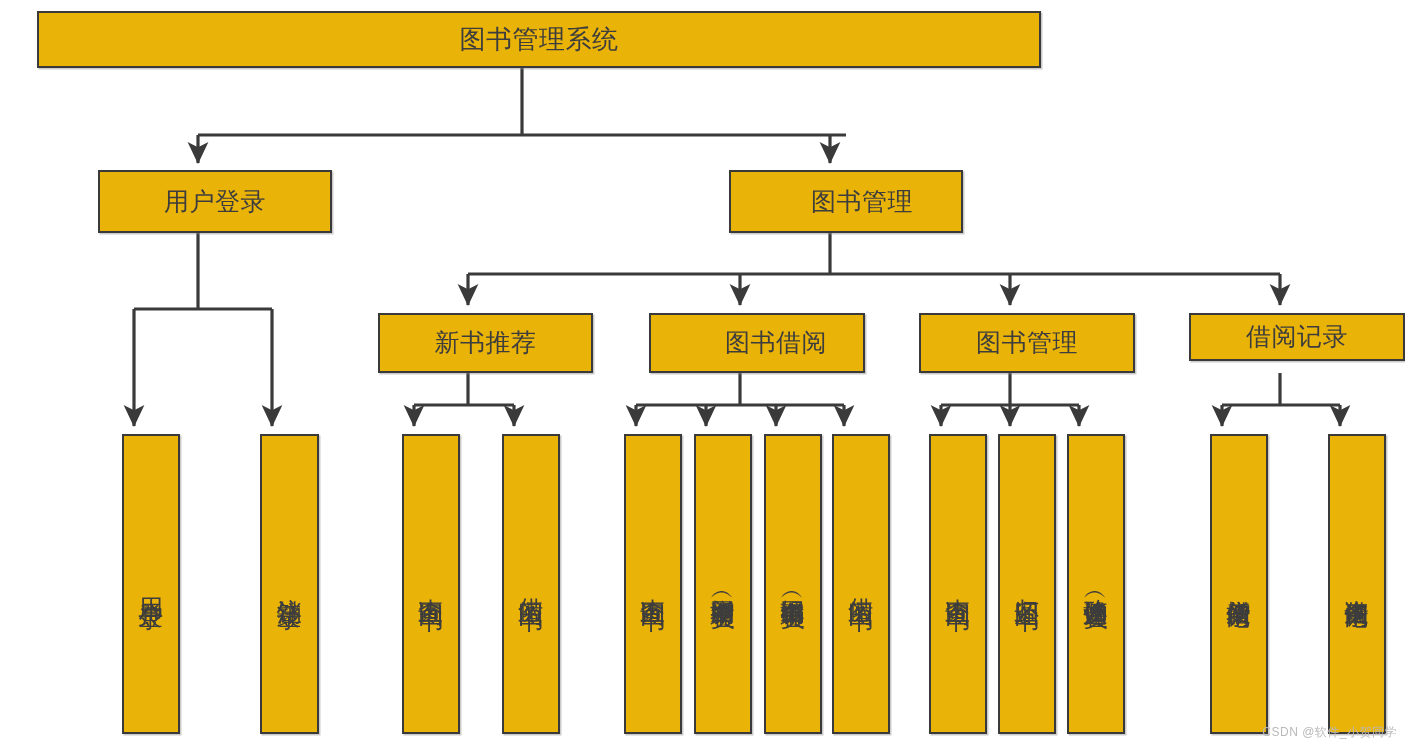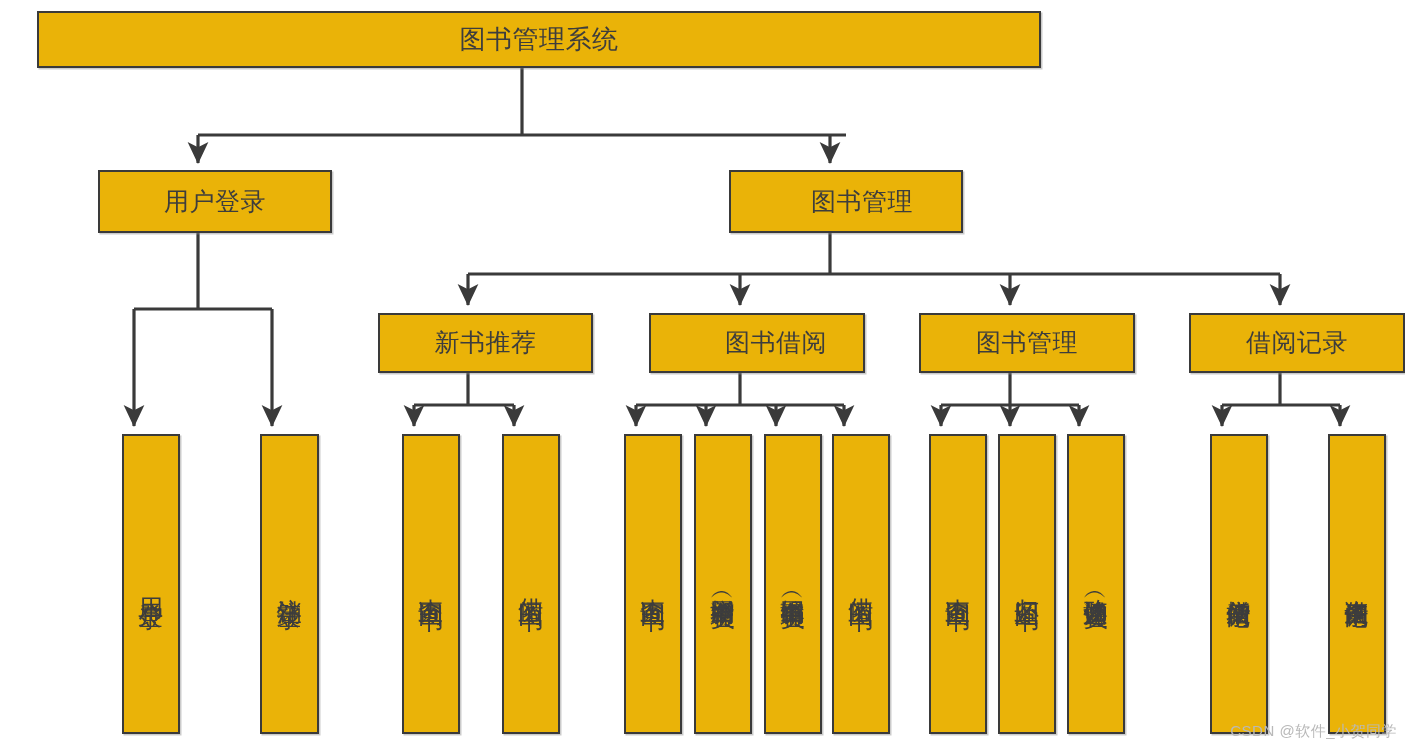--- a/index.html
+++ b/index.html
@@ -68,21 +68,21 @@
     max-height: 100%;
   }
   .node.vert.tall .node-label {
     font-size: 24px;
     letter-spacing: 1px;
   }
   #watermark {
     position: absolute;
     right: 8px;
     bottom: 6px;
-    font-size: 15px;
+    font-size: 12px;
     color: #b9b9b9;
     letter-spacing: 0.5px;
     white-space: nowrap;
     user-select: none;
   }
 </style>
 </head>
 <body>
 
 <div id="diagram-root">
@@ -150,21 +150,21 @@
 
   <div class="node horiz" style="left:361px; top:313px; width:215px; height:60px;">
     <span class="node-label">新书推荐</span>
   </div>
   <div class="node horiz" style="left:632px; top:313px; width:216px; height:60px;padding-left:38px;">
     <span class="node-label">图书借阅</span>
   </div>
   <div class="node horiz" style="left:902px; top:313px; width:216px; height:60px;">
     <span class="node-label">图书管理</span>
   </div>
-  <div class="node horiz" style="left:1172px; top:313px; width:216px; height:60px;">
+  <div class="node horiz" style="left:1172px; top:313px; width:216px; height:48px;">
     <span class="node-label">借阅记录</span>
   </div>
 
   <div class="node vert" style="left:105px; top:434px; width:58px; height:300px;">
     <span class="node-label">用户登录</span>
   </div>
   <div class="node vert" style="left:243px; top:434px; width:59px; height:300px;">
     <span class="node-label">注销登录</span>
   </div>
 

